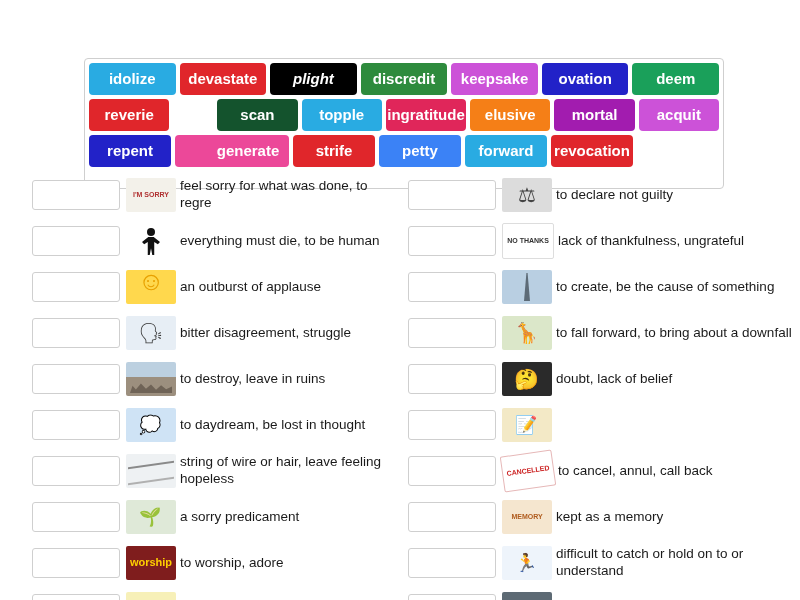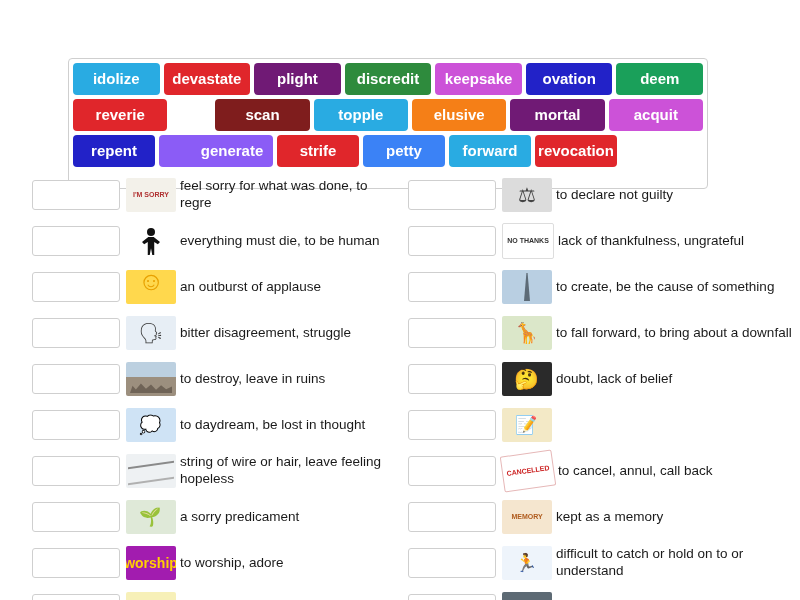--- a/index.html
+++ b/index.html
@@ -14,21 +14,21 @@
 
   #app {
     position: relative;
     width: 800px;
     height: 600px;
   }
 
   
   .word-bank {
     position: absolute;
-    left: 68px;
+    left: 84px;
     top: 58px;
     width: 640px;
     border: 1px solid #cfcfcf;
     border-radius: 4px;
     background: #ffffff;
     padding: 4px 4px 5px 4px;
     box-sizing: border-box;
   }
   .word-row {
     display: flex;
@@ -138,21 +138,21 @@
   .t-wire    { background:#eef1f3; }
   .t-wire:after {
     content:""; position:absolute; left:2px; top:10px; width:46px; height:14px;
     border-top:2px solid #8a8a8a; border-bottom:2px solid #b0b0b0;
     transform: skewY(-8deg);
   }
   .t-daydream{ background:#cfe3f5; }
   .t-daydream:before { content:"💭"; font-size:18px; }
   .t-plight  { background:#dfe9d8; }
   .t-plight:before { content:"🌱"; font-size:18px; }
-  .t-worship { background:#a21caf; color:#ffd000; font-weight:bold; font-size:14px; }
+  .t-worship { background:#7f1d1d; color:#ffd000; font-weight:bold; font-size:11px; }
   .t-petty   { background:#f7f0b8; color:#555; font-size:7px; }
   .t-gavel   { background:#dcdcdc; }
   .t-gavel:before { content:"⚖"; font-size:20px; color:#444; }
   .t-nothanks{ background:#ffffff; color:#333; font-weight:bold; font-size:7px; border:1px solid #ddd; }
   .t-tower   { background:#b9cfe2; }
   .t-tower:after {
     content:""; position:absolute; left:22px; top:3px; width:6px; height:28px; background:#5d6b77;
     clip-path: polygon(40% 0,60% 0,100% 100%,0 100%);
   }
   .t-giraffe { background:#dbe7c9; }
@@ -174,39 +174,40 @@
 </head>
 <body>
 
 <div id="app">
 
   <div class="word-bank">
 
     <div class="word-row">
       <div class="word-tile" style="background: rgb(41, 171, 226);">idolize</div>
       <div class="word-tile" style="background: rgb(224, 38, 43);">devastate</div>
-      <div class="word-tile" style="background: #701a75;">plight</div>
+      <div class="word-tile" style="background: #000000; font-style: italic;">plight</div>
       <div class="word-tile" style="background: rgb(46, 139, 61);">discredit</div>
       <div class="word-tile" style="background: rgb(204, 82, 216);">keepsake</div>
       <div class="word-tile" style="background: rgb(34, 34, 200);">ovation</div>
       <div class="word-tile" style="background: rgb(26, 160, 90);">deem</div>
     </div>
 
     <div class="word-row">
       <div class="word-tile" style="background: rgb(224, 38, 43);">reverie</div>
-      <div class="word-tile" style="background: #7f1d1d; margin-left: 44px;">scan</div>
+      <div class="word-tile" style="background: #14532d; margin-left: 44px;">scan</div>
       <div class="word-tile" style="background: rgb(41, 171, 226);">topple</div>
+      <div class="word-tile" style="background: rgb(224, 38, 90);">ingratitude</div>
       <div class="word-tile" style="background: rgb(245, 127, 23);">elusive</div>
-      <div class="word-tile" style="background: #701a75;">mortal</div>
+      <div class="word-tile" style="background: #a21caf;">mortal</div>
       <div class="word-tile" style="background: rgb(204, 82, 216);">acquit</div>
     </div>
 
     <div class="word-row">
       <div class="word-tile" style="background: rgb(34, 34, 200);">repent</div>
-      <div class="word-tile" style="background: #8b5cf6; padding-left: 32px;">generate</div>
+      <div class="word-tile" style="background: #ec4899; padding-left: 32px;">generate</div>
       <div class="word-tile" style="background: rgb(224, 38, 43);">strife</div>
       <div class="word-tile" style="background: #3b82f6;">petty</div>
       <div class="word-tile" style="background: rgb(41, 171, 226);">forward</div>
       <div class="word-tile" style="background: rgb(224, 38, 43);">revocation</div>
       <div class="word-tile empty"></div>
     </div>
 
   </div>
 
   <div class="columns">

